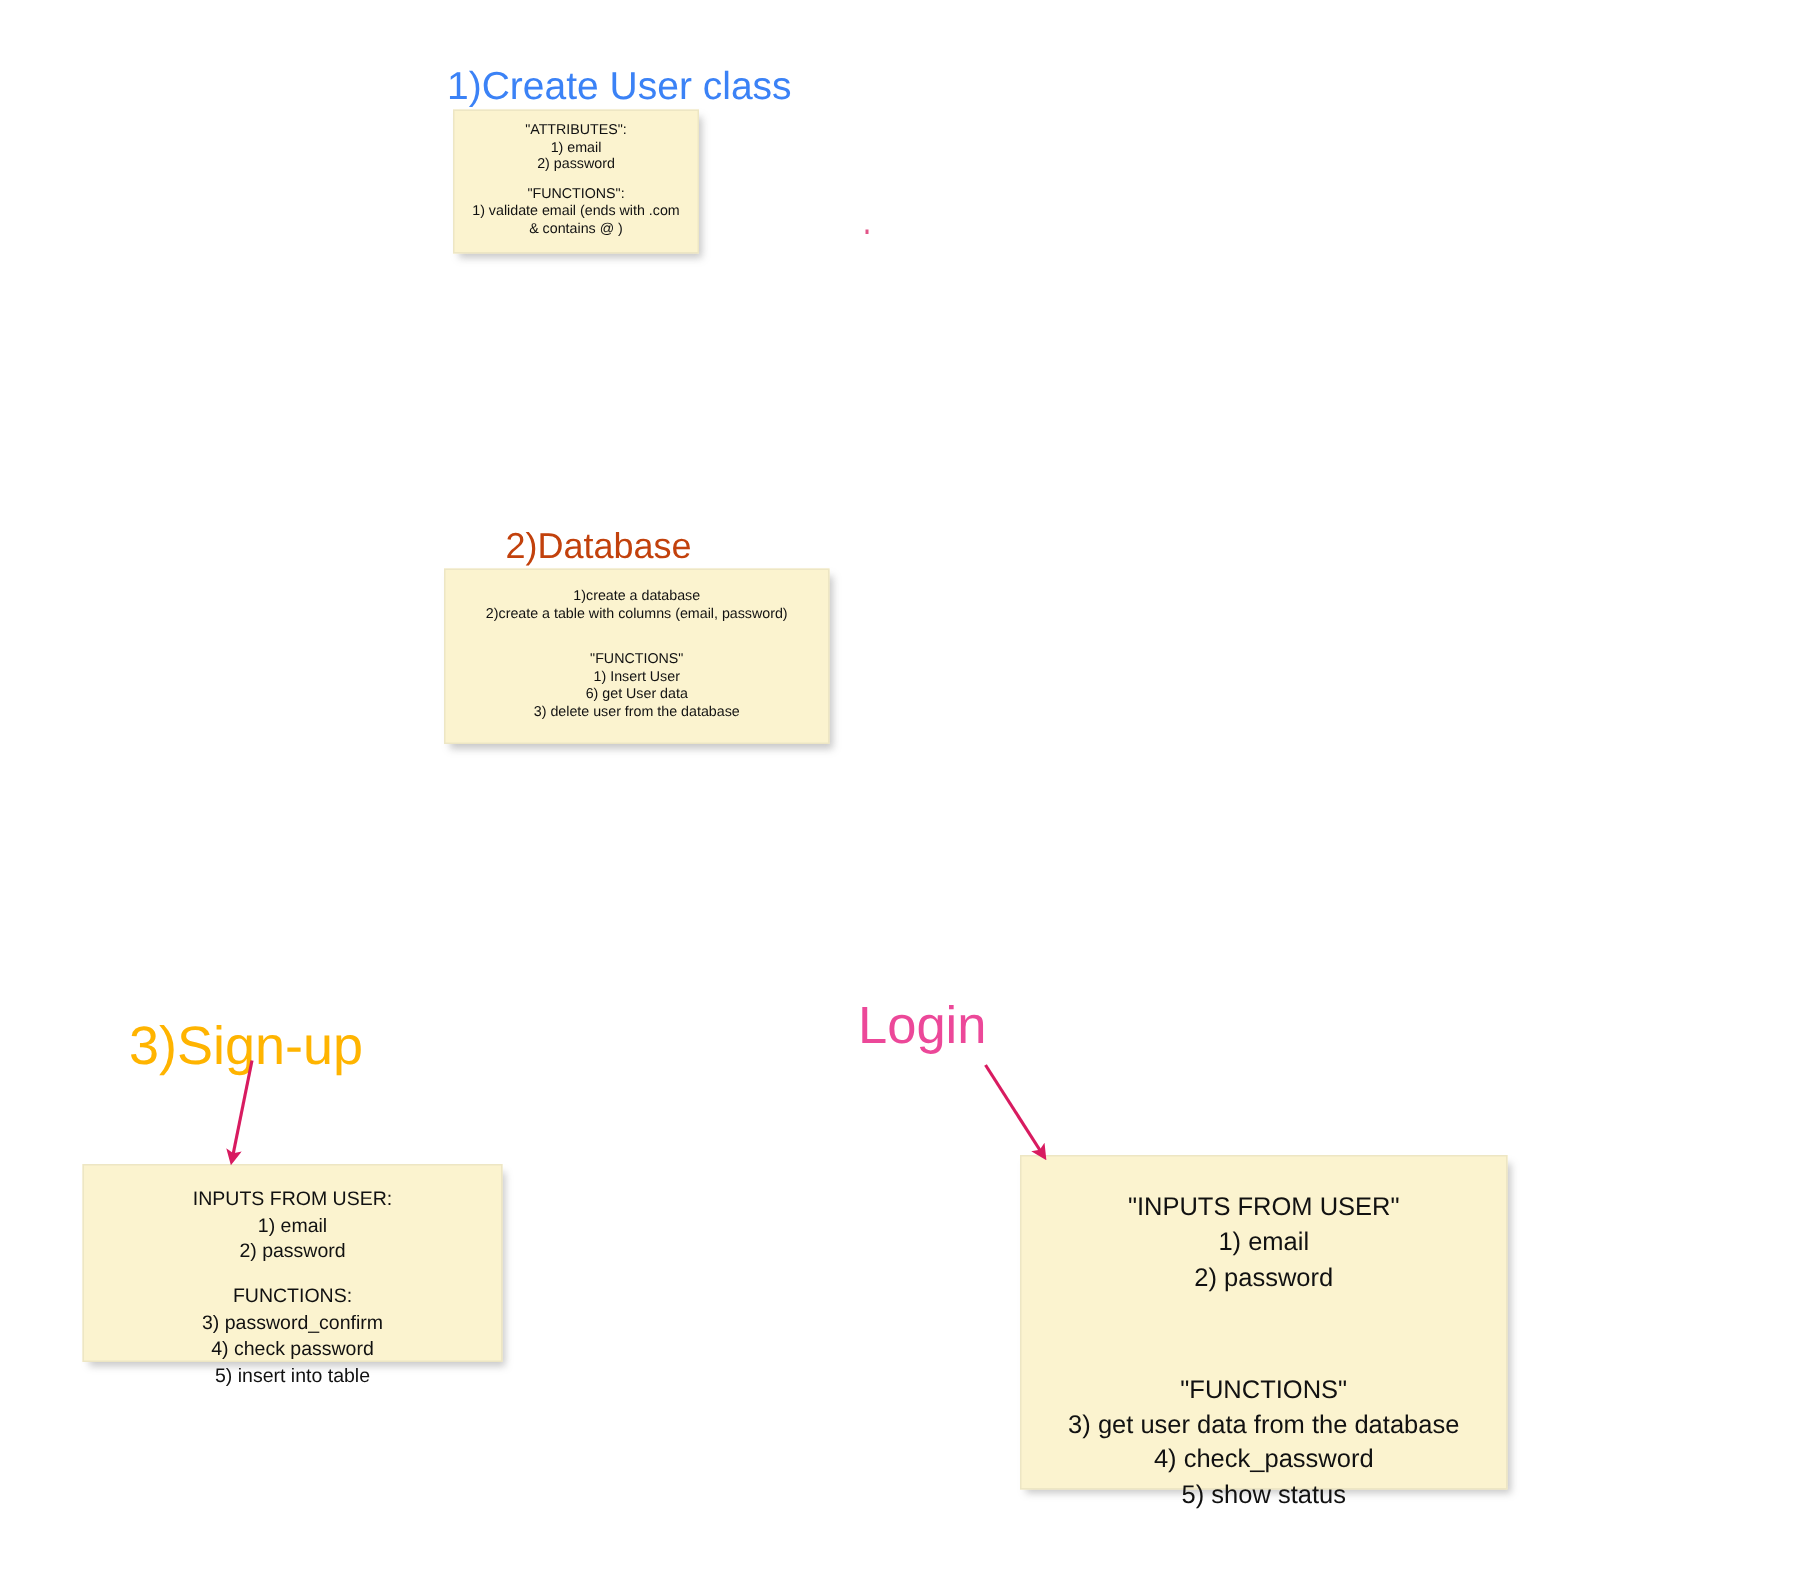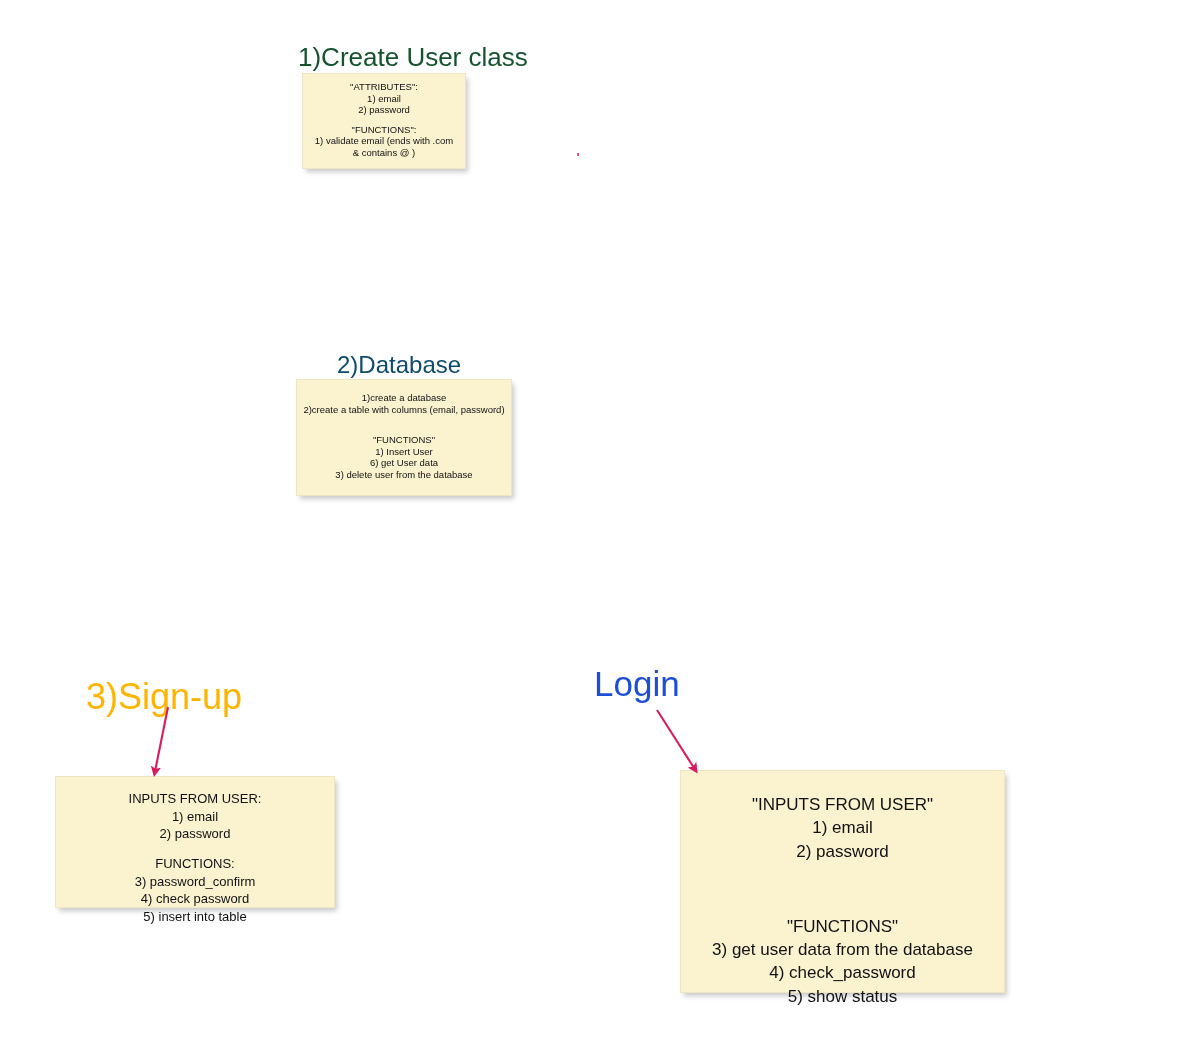--- a/index.html
+++ b/index.html
@@ -53,21 +53,21 @@
     left: 302px;  top: 73px;
     width: 164px; height: 96px;
     padding-top: 7px;
     font-size: 9.5px;
   }
   #note-user .line { line-height: 1.22; }
   #note-user .spacer { height: 8px; }
 
   #note-database {
     left: 296px; top: 379px;
-    width: 216px; height: 117px;
+    width: 257px; height: 117px;
     padding-top: 12px;
     font-size: 9.5px;
   }
   #note-database .line { line-height: 1.22; }
   #note-database .spacer { height: 19px; }
 
   #note-signup {
     left: 55px;  top: 776px;
     width: 280px; height: 132px;
     padding-top: 13px;
@@ -89,36 +89,36 @@
   
   .heading {
     position: absolute;
     white-space: pre;
     font-weight: normal;
     line-height: 1;
   }
   #heading-user {
     left: 298px; top: 44px;
     font-size: 26px;
-    color: #14532d;
+    color: #3b82f6;
   }
   #heading-database {
     left: 337px; top: 353px;
     font-size: 24px;
-    color: #0c4a6e;
+    color: #c2410c;
   }
   #heading-signup {
     left: 86px; top: 679px;
     font-size: 36px;
     color: #FFB400;
   }
   #heading-login {
-    left: 594px; top: 666px;
+    left: 572px; top: 666px;
     font-size: 35px;
-    color: #1d4ed8;
+    color: #ec4899;
   }
 
   
   .arrow-layer {
     position: absolute;
     left: 0; top: 0;
     width: 1200px;
     height: 1046px;
     pointer-events: none;
   }

